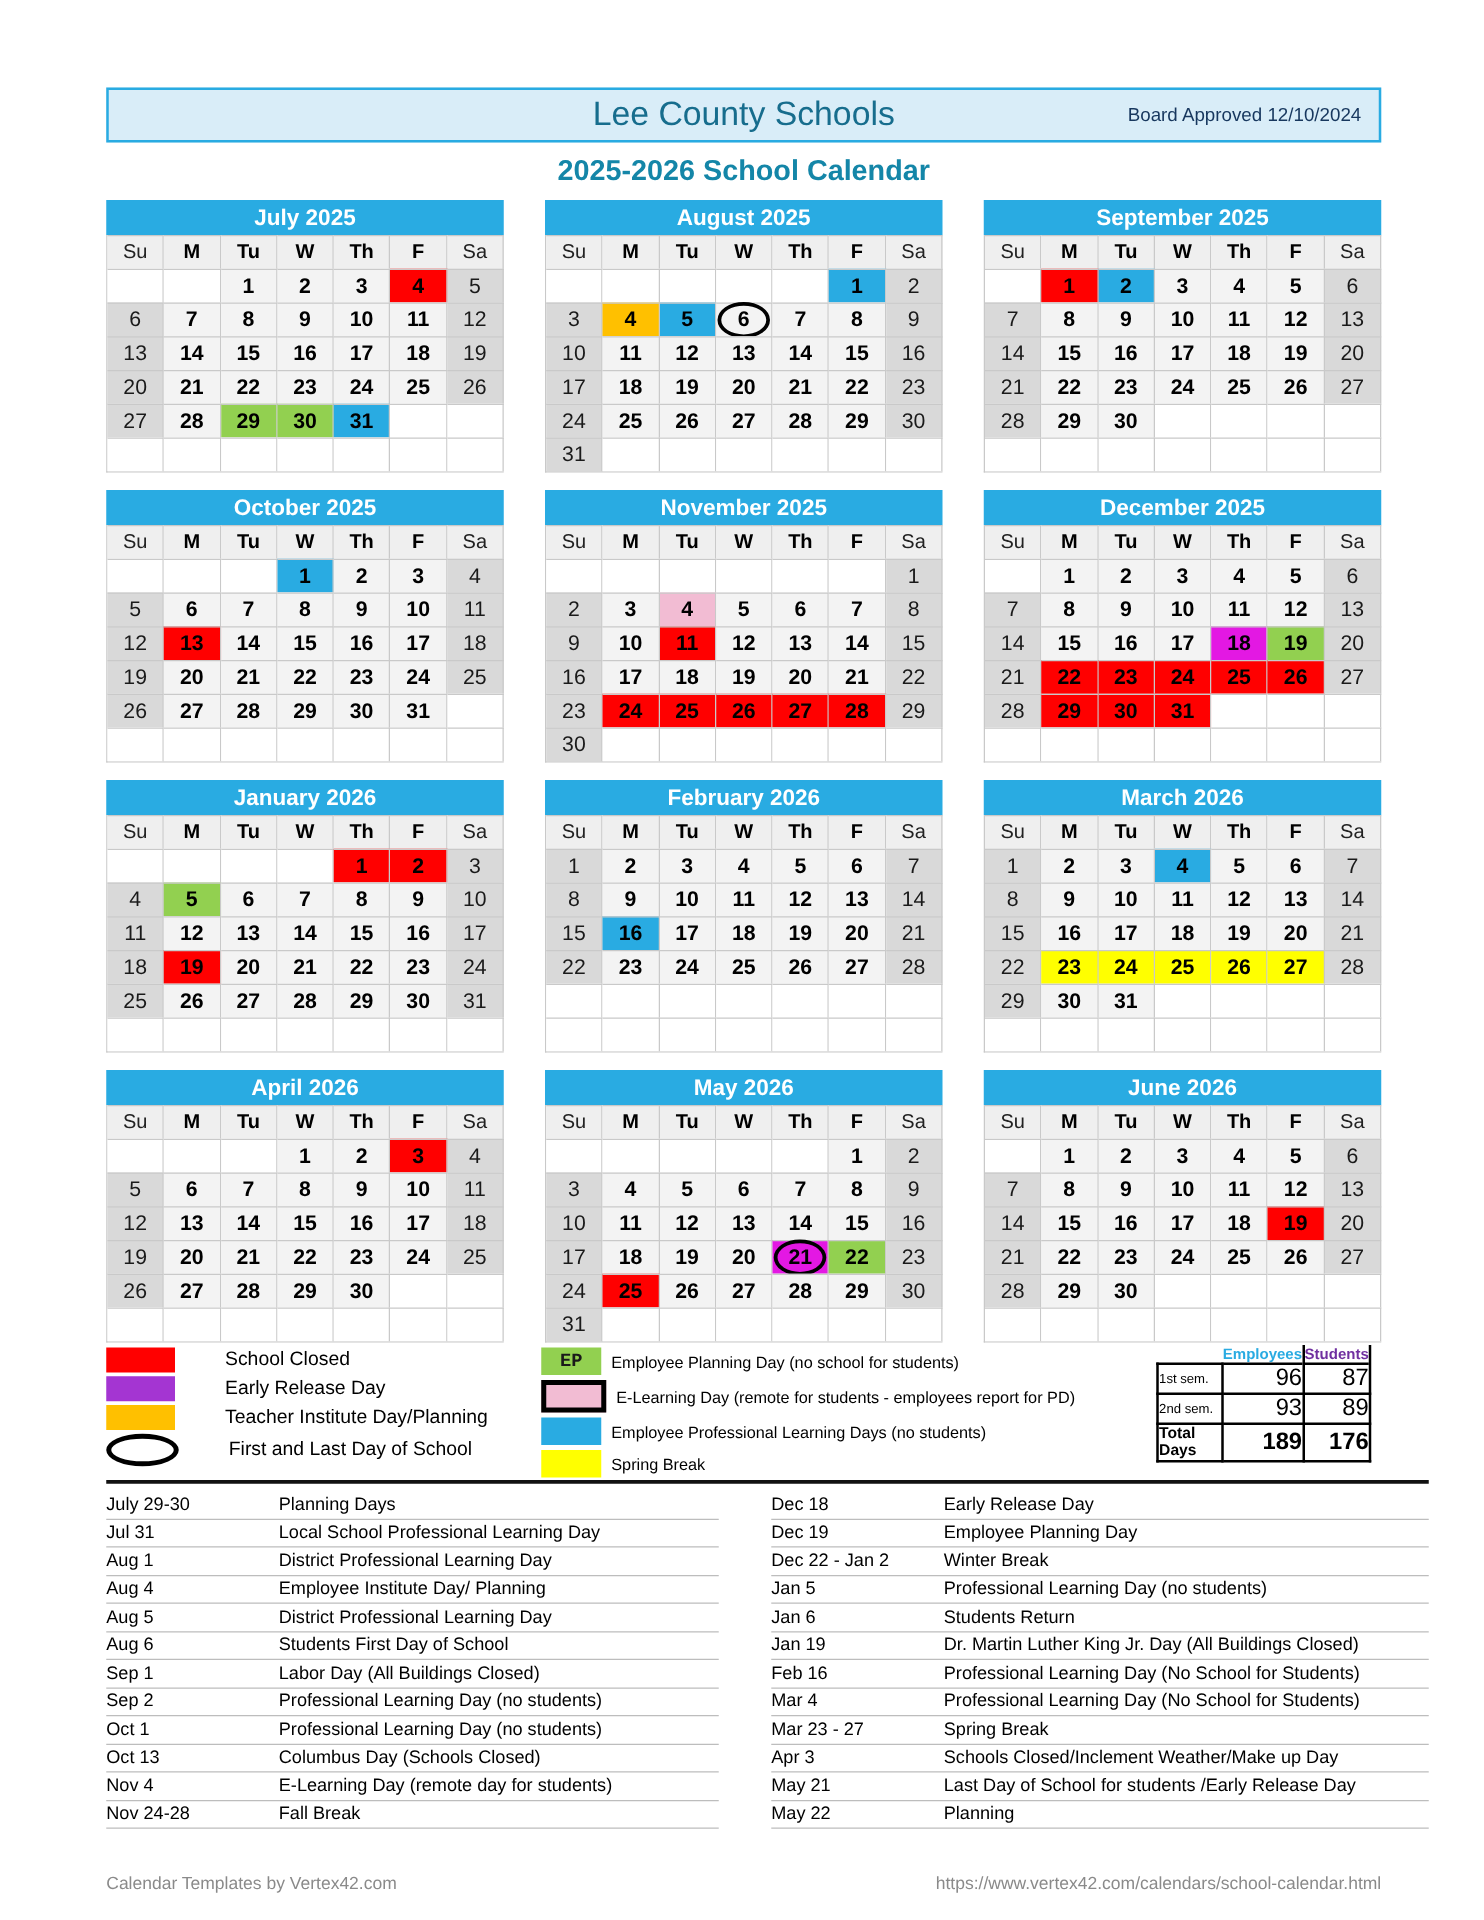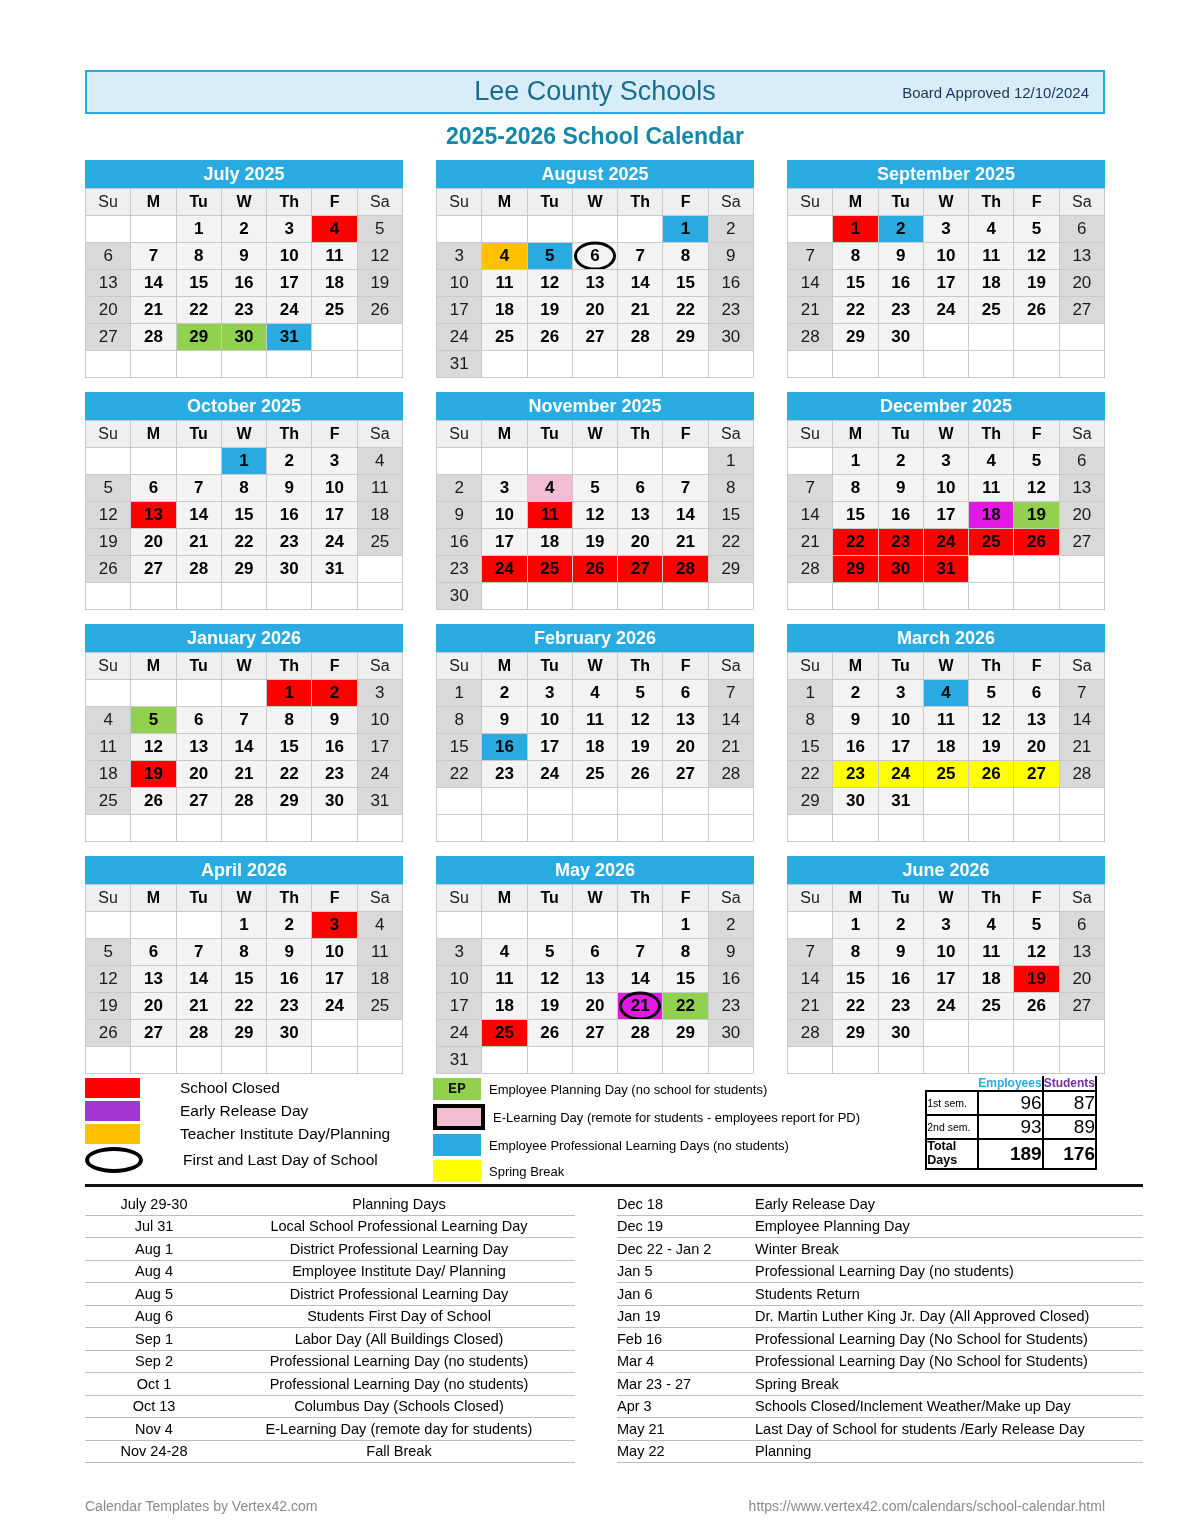--- a/index.html
+++ b/index.html
@@ -66,21 +66,21 @@
   .s-stu{color:var(--c-stupurple);}
   .s-lbl{border:2px solid #000;font-size:10.5px;padding:2px 3px;width:50px;}
   .s-val{border:2px solid #000;font-size:19px;text-align:right;padding:2px 8px;width:50px;}
   .s-tot .s-lbl{font-weight:bold;font-size:12.5px;line-height:1.1;}
   .s-tot .s-val{font-weight:bold;}
 
   
   .rule{height:3px;background:#111;margin:4px 0 6px 0;width:1058px;}
   .events{position:relative;width:1058px;}
   .evcol{position:absolute;top:0;}
-  .evcol.left{left:0;width:490px;text-align:center;}
+  .evcol.left{left:0;width:490px;}
   .evcol.right{left:532px;width:526px;}
   .evrow{display:grid;grid-template-columns:138px 1fr;height:21.5px;align-items:center;
          border-bottom:1px solid #bdbdbd;font-size:14.5px;}
 
   
   .footer{position:absolute;left:85px;top:1498px;width:1020px;display:flex;
           justify-content:space-between;font-size:14px;color:#8a8a8a;}
 </style>
 </head>
 <body>
@@ -1608,21 +1608,21 @@
         <div class="evrow">
           <div class="evdate">Jan 5</div>
           <div class="evdesc">Professional Learning Day (no students)</div>
         </div>
         <div class="evrow">
           <div class="evdate">Jan 6</div>
           <div class="evdesc">Students Return</div>
         </div>
         <div class="evrow">
           <div class="evdate">Jan 19</div>
-          <div class="evdesc">Dr. Martin Luther King Jr. Day (All Approved Closed)</div>
+          <div class="evdesc">Dr. Martin Luther King Jr. Day (All Buildings Closed)</div>
         </div>
         <div class="evrow">
           <div class="evdate">Feb 16</div>
           <div class="evdesc">Professional Learning Day (No School for Students)</div>
         </div>
         <div class="evrow">
           <div class="evdate">Mar 4</div>
           <div class="evdesc">Professional Learning Day (No School for Students)</div>
         </div>
         <div class="evrow">

